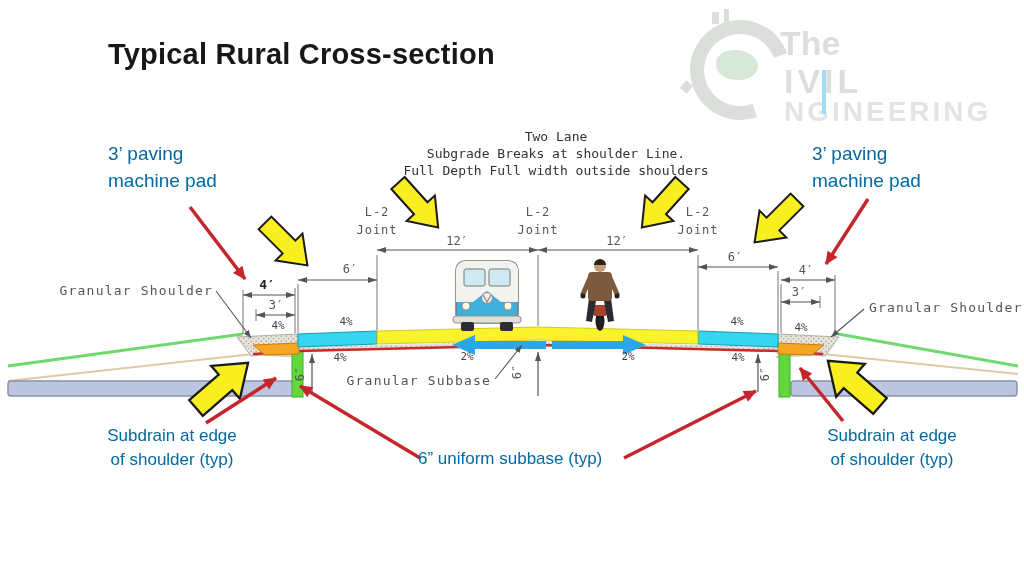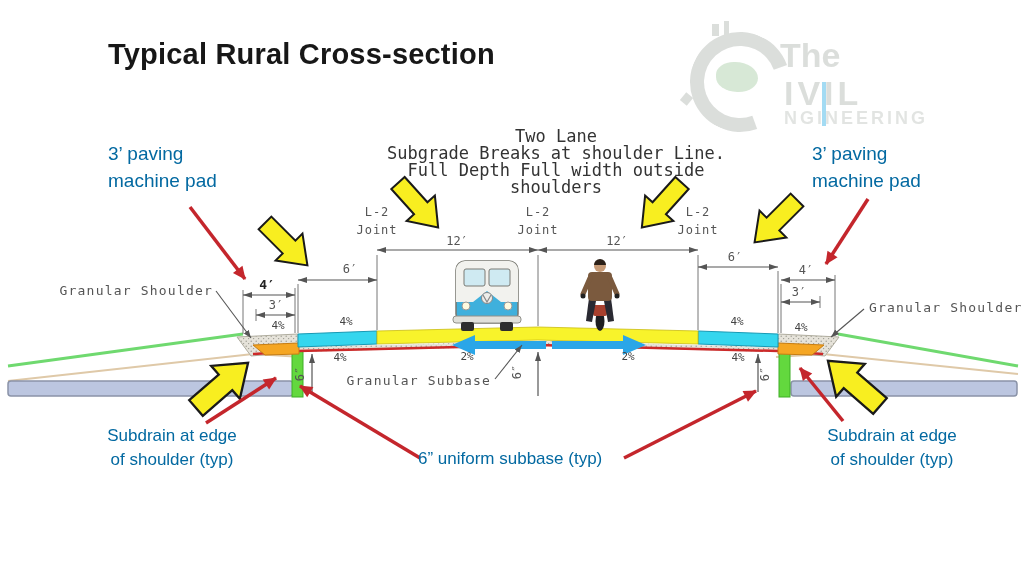--- a/index.html
+++ b/index.html
@@ -2,35 +2,35 @@
 <html><head>
 <meta charset="utf-8">
 <style>
   html,body{margin:0;padding:0;background:#ffffff;}
   .stage{position:relative;width:1024px;height:576px;background:#ffffff;overflow:hidden;
          font-family:"Liberation Sans",sans-serif;padding-left:20px;}
   .stage svg.diagram{position:absolute;left:0;top:0;z-index:1;}
   .title{position:absolute;left:108px;top:38px;z-index:3;margin:0;
          font-size:29px;font-weight:600;color:#171717;letter-spacing:.2px;}
   
-  .watermark{position:absolute;left:672px;top:24px;width:350px;height:115px;z-index:2;opacity:.5;text-decoration:underline;}
+  .watermark{position:absolute;left:672px;top:12px;width:350px;height:115px;z-index:2;opacity:.5;text-decoration:underline;}
   .wm-ring{position:absolute;left:18px;top:8px;width:72px;height:72px;border-radius:50%;
            border:14px solid #b9beb9;border-right-color:transparent;transform:rotate(25deg);}
   .wm-land{position:absolute;left:44px;top:38px;width:42px;height:30px;border-radius:46% 60% 50% 55%;
            background:#9ec79a;opacity:.8;}
   .wm-bld1{position:absolute;left:40px;top:0px;width:7px;height:12px;background:#b9beb9;}
   .wm-bld2{position:absolute;left:52px;top:-3px;width:5px;height:14px;background:#b9beb9;}
   .wm-bld3{position:absolute;left:10px;top:70px;width:9px;height:10px;background:#b9beb9;transform:rotate(40deg);}
   .wm-the{position:absolute;left:108px;top:12px;font-size:34px;font-weight:bold;color:#b9beb9;}
   .wm-ivil{position:absolute;left:112px;top:50px;font-size:34px;font-weight:bold;color:#b9beb9;letter-spacing:4px;}
-  .wm-eng{position:absolute;left:112px;top:84px;font-size:18px;font-weight:bold;color:#c6cbc6;letter-spacing:3px;}
+  .wm-eng{position:absolute;left:112px;top:84px;font-size:28px;font-weight:bold;color:#c6cbc6;letter-spacing:3px;}
   .wm-bar{position:absolute;left:150px;top:58px;width:4px;height:44px;background:#49b8e8;}
   
   .notes{position:absolute;left:378px;top:128px;width:356px;z-index:3;text-align:center;
-         font-family:"DejaVu Sans Mono",monospace;font-size:17px;line-height:17px;color:#333;}
+         font-family:"DejaVu Sans Mono",monospace;font-size:13px;line-height:17px;color:#333;}
   
   .callout{position:absolute;z-index:3;color:#0369a1;font-weight:400;}
   .pad-left{left:108px;top:140px;font-size:19px;line-height:27px;}
   .pad-right{left:812px;top:140px;font-size:19px;line-height:27px;}
   .sub-left{left:92px;top:424px;width:160px;text-align:center;font-size:17px;line-height:24px;}
   .sub-right{left:812px;top:424px;width:160px;text-align:center;font-size:17px;line-height:24px;}
   .subbase-note{left:418px;top:449px;width:212px;text-align:left;font-size:17px;}
   
   text{font-family:"DejaVu Sans Mono",monospace;fill:#555;}
   .cad{font-size:12px;letter-spacing:1px;}

